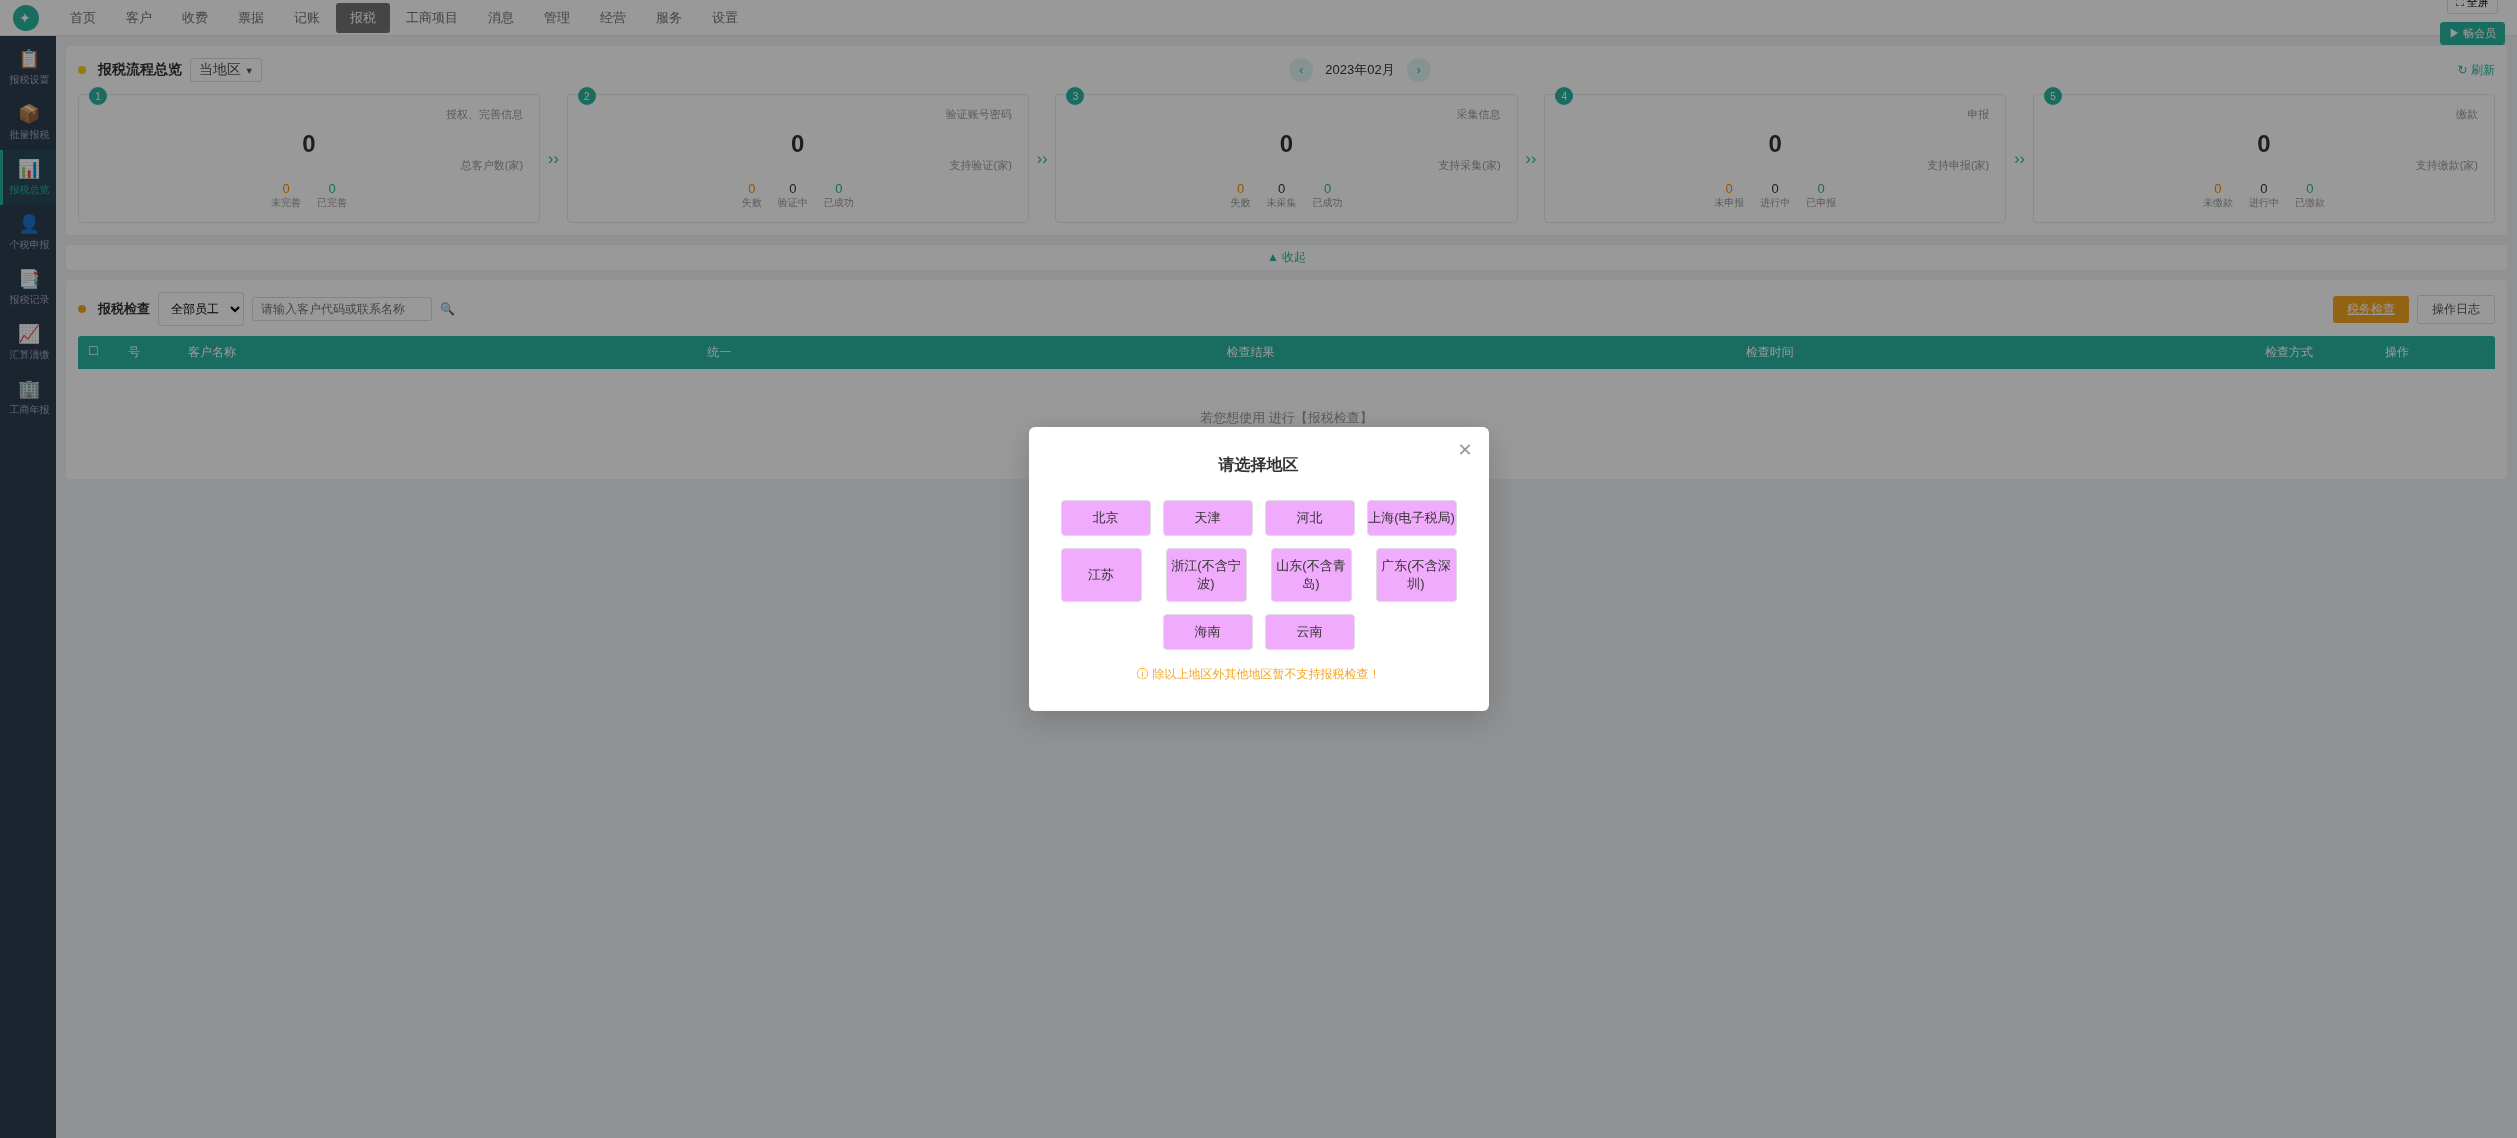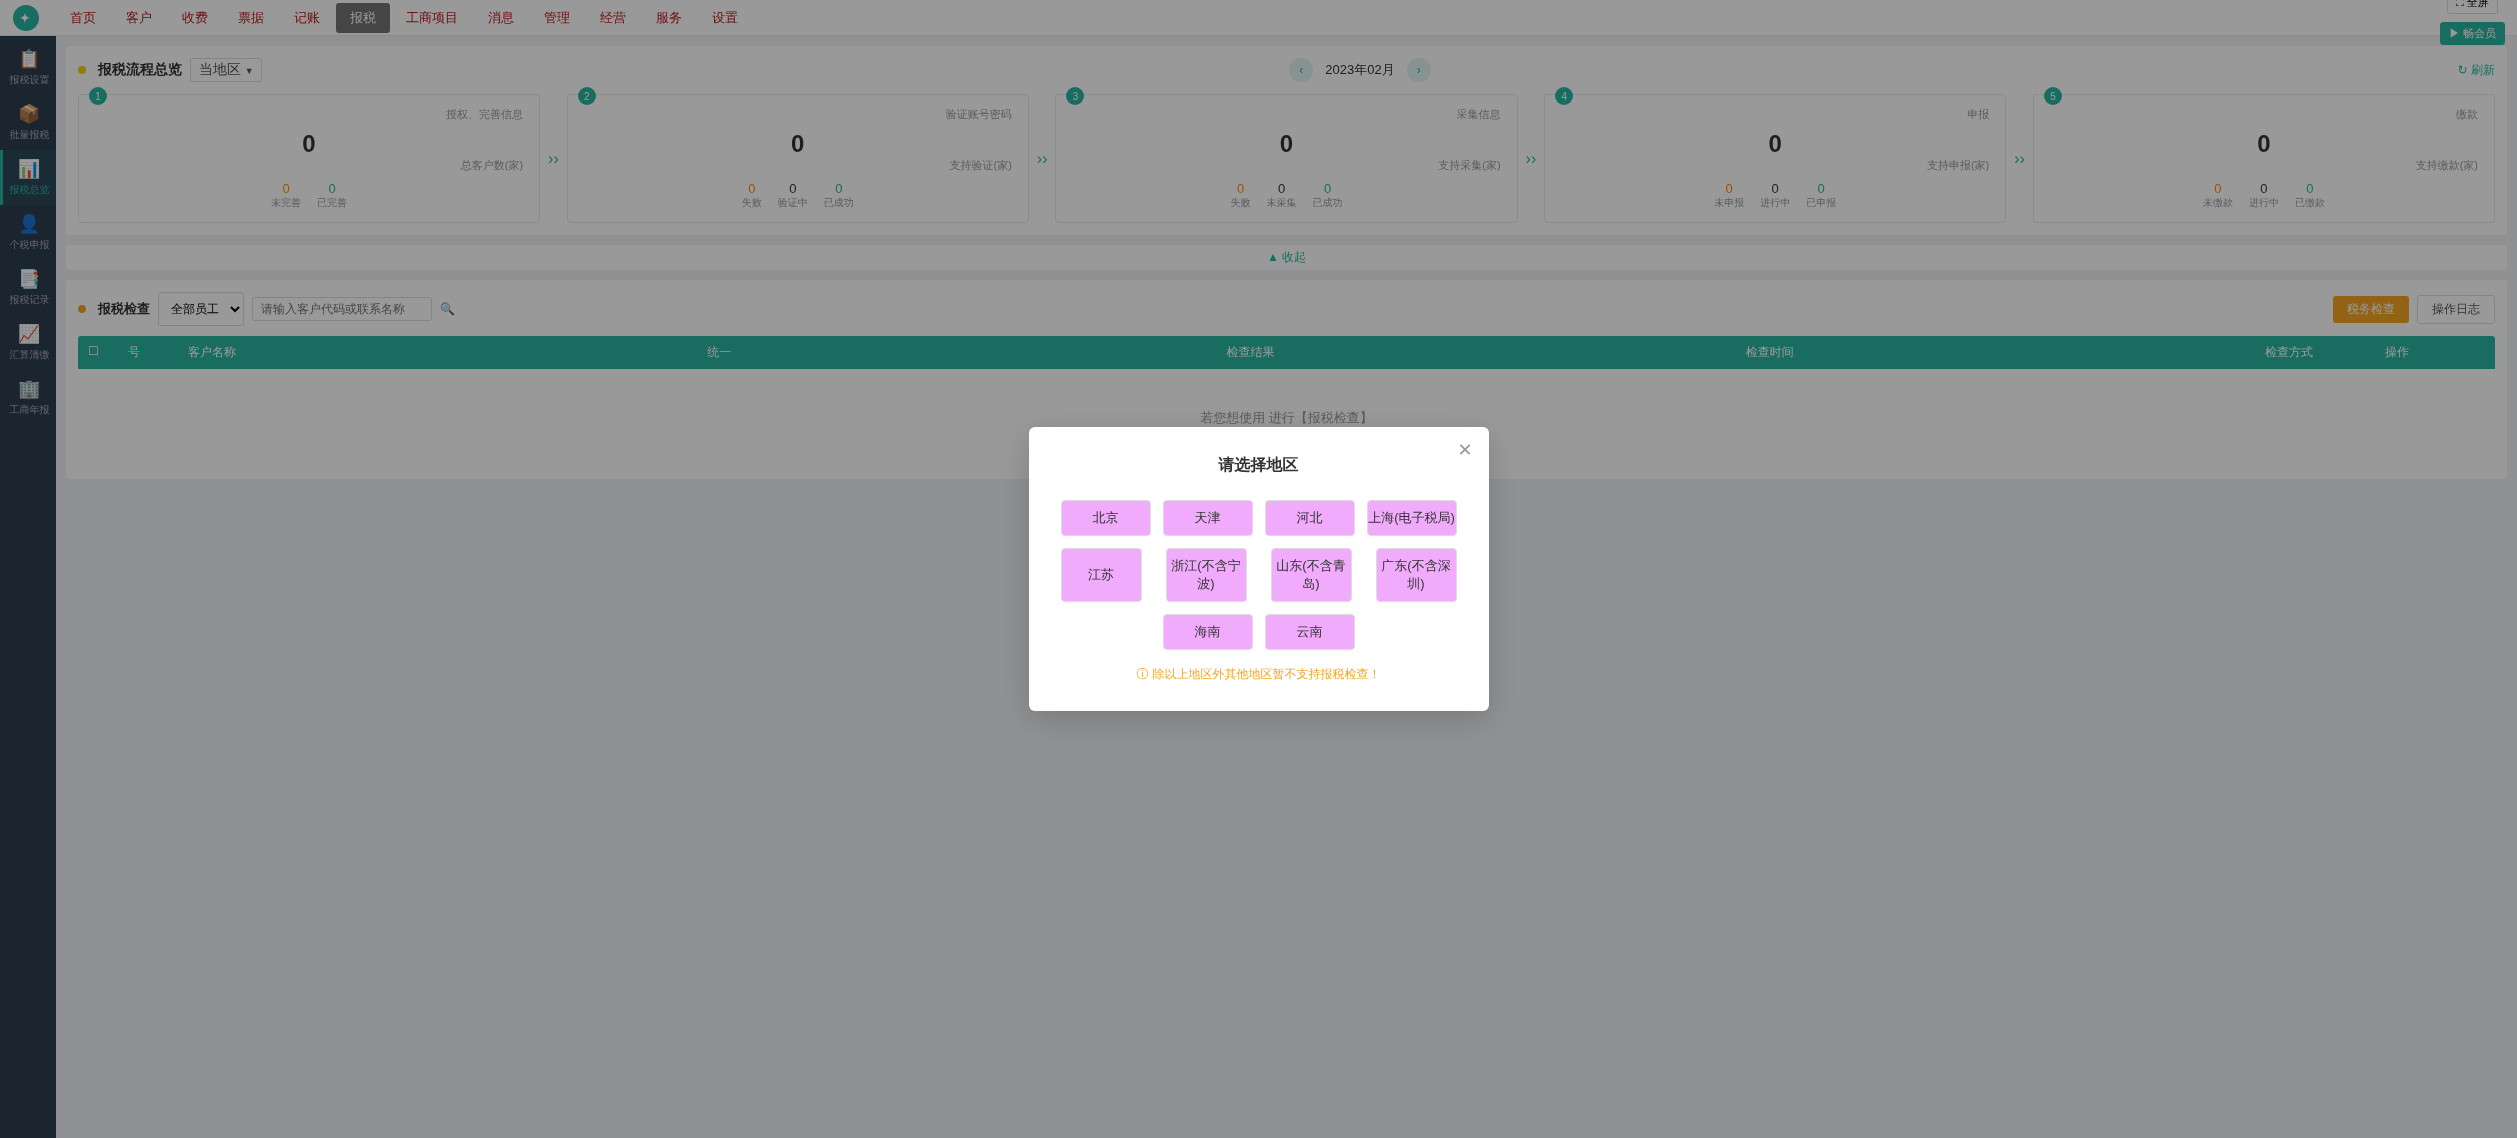--- a/index.html
+++ b/index.html
@@ -18,21 +18,21 @@
     .top-nav .logo {
       width: 28px; height: 28px;
       margin-right: 16px;
     }
     .nav-items { display: flex; align-items: center; gap: 2px; flex: 1; }
     .nav-item {
       padding: 6px 14px;
       cursor: pointer;
       border-radius: 3px;
       font-size: 13px;
-      color: #b91c1c;
+      color: #737373;
     }
     .nav-item.active { background: #737373; color: #fff; border-radius: 3px; }
     .top-nav-right { display: flex; align-items: center; gap: 8px; font-size: 12px; color: #555; flex-direction: column; }
     .top-nav-right .btn-fullscreen, .top-nav-right .btn-member {
       padding: 3px 8px; border: 1px solid #ddd; border-radius: 3px; cursor: pointer; font-size: 11px;
       background: #fff;
     }
     .top-nav-right .btn-member { background: #2bb5a0; color: #fff; border-color: #2bb5a0; }
 
     
@@ -137,21 +137,21 @@
       padding: 8px 8px; border: 1px solid #ddd; border-radius: 3px;
       background: #fff; font-size: 12px; cursor: pointer;
     }
     .search-input {
       padding: 4px 8px; border: 1px solid #ddd; border-radius: 3px;
       font-size: 12px; width: 180px;
     }
     .check-btn-orange {
       margin-left: auto;
       padding: 5px 14px; background: #f5a623; color: #fff;
-      border: none; border-radius: 3px; cursor: pointer; font-size: 12px;
+      border: none; border-radius: 3px; cursor: pointer; font-size: 12px; text-decoration: underline;
     }
     .check-btn-white {
       padding: 5px 14px; background: #fff; color: #555;
       border: 1px solid #ddd; border-radius: 3px; cursor: pointer; font-size: 12px;
     }
 
     .table-header {
       display: grid;
       grid-template-columns: 40px 60px 1fr 1fr 1fr 1fr 120px 120px;
       background: #2bb5a0;

